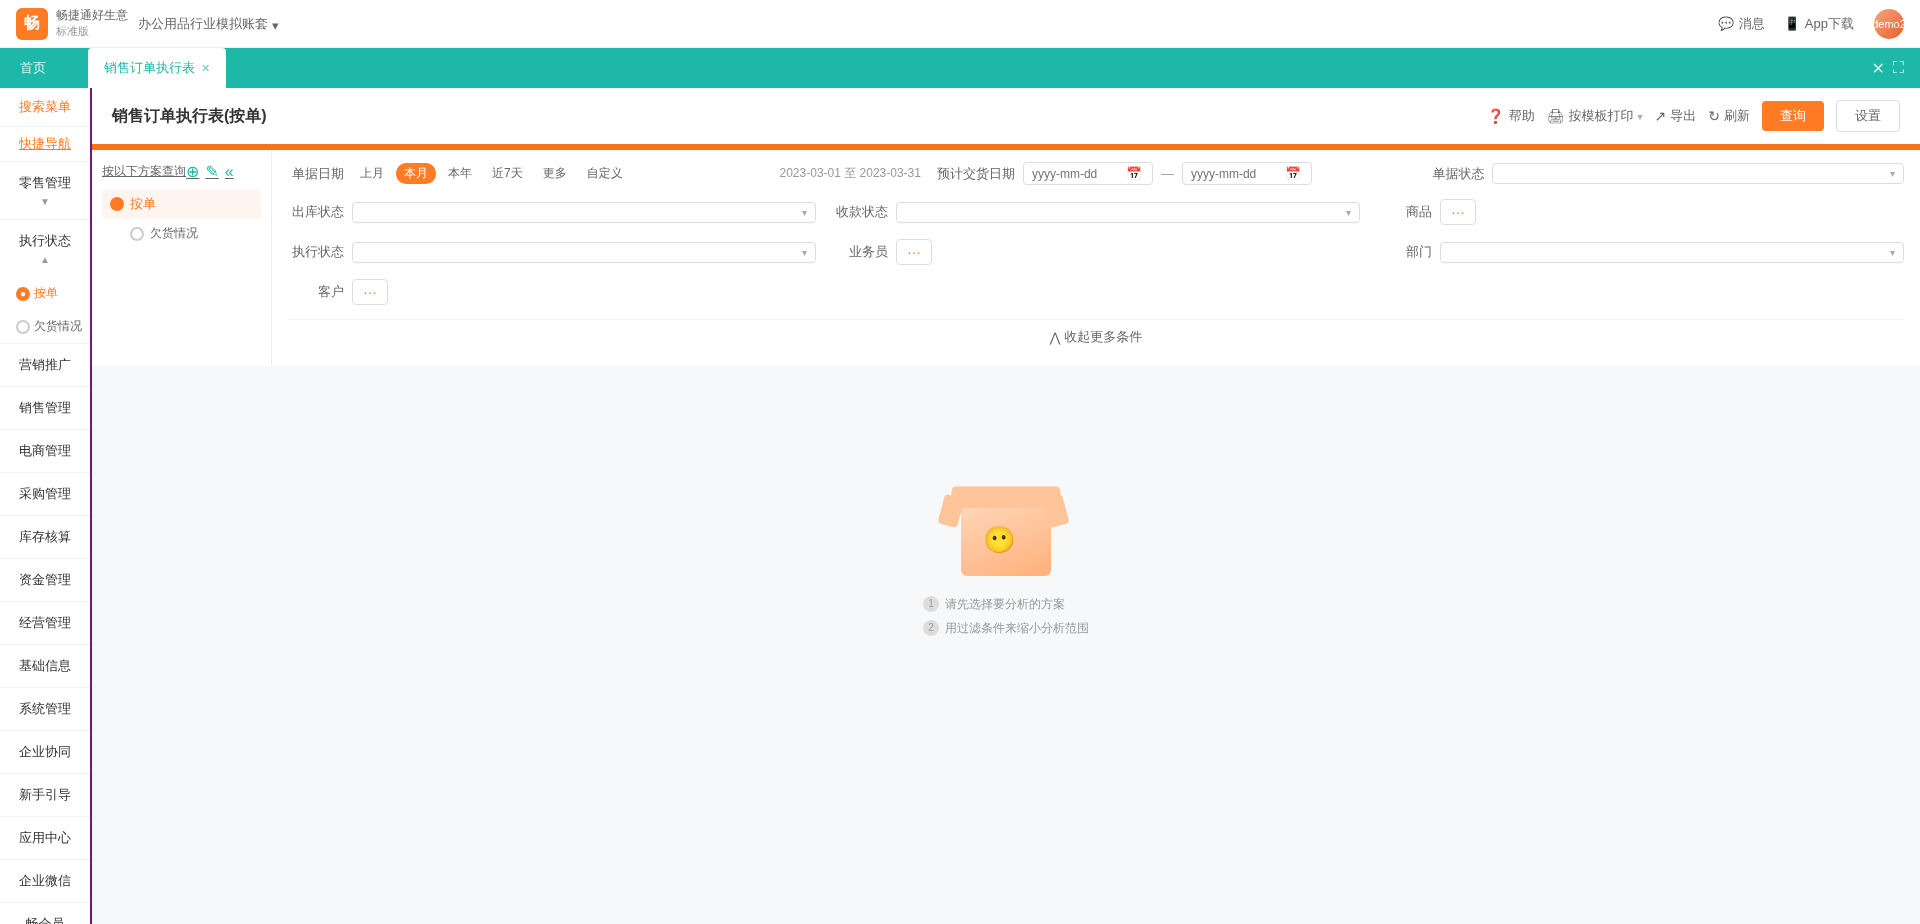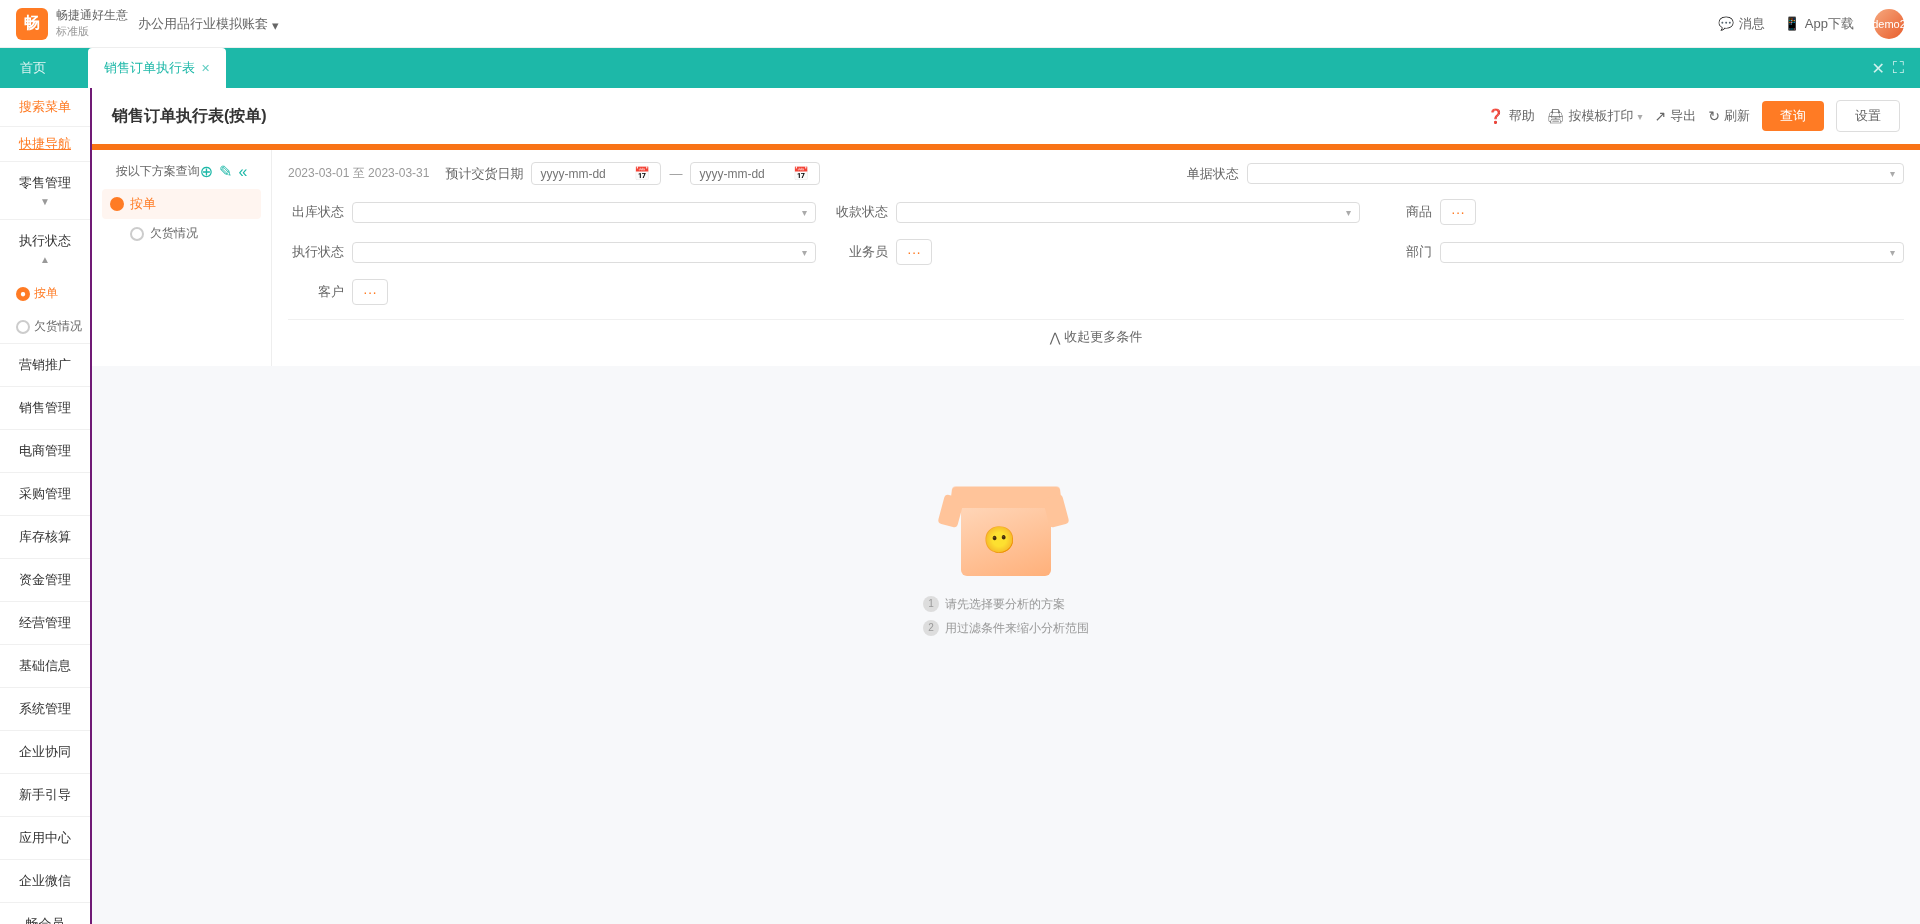--- a/index.html
+++ b/index.html
@@ -261,21 +261,22 @@
       border-right: 1px solid #eee;
       padding: 12px 10px;
       flex-shrink: 0;
     }
     .filter-scheme-title {
       font-size: 12px;
       color: #666;
       margin-bottom: 8px;
       display: flex;
       align-items: center;
-      justify-content: center;
+      justify-content: flex-start;
+      text-decoration: underline;
     }
     .filter-scheme-title .scheme-actions {
       display: flex;
       align-items: center;
       gap: 6px;
     }
     .scheme-actions span {
       color: #1db8a8;
       font-size: 16px;
       cursor: pointer;
@@ -679,20 +680,33 @@
         <div class="scheme-item-sub">
           <div class="circle-icon"></div>
           <span>欠货情况</span>
         </div>
       </div>
 
       <div class="filter-fields">
 
         <div class="filter-row">
 
+          <div class="filter-field" style="flex:2;">
+            <span class="filter-label">单据日期</span>
+            <div class="filter-control">
+              <div class="date-tabs">
+                <span class="date-tab">上月</span>
+                <span class="date-tab active">本月</span>
+                <span class="date-tab">本年</span>
+                <span class="date-tab">近7天</span>
+                <span class="date-tab">更多</span>
+                <span class="date-tab">自定义</span>
+              </div>
+            </div>
+          </div>
           <div style="font-size:12px;color:#999;white-space:nowrap;">2023-03-01 至 2023-03-31</div>
 
           <div class="filter-field" style="flex:2;">
             <span class="filter-label">预计交货日期</span>
             <div class="filter-control">
               <div class="date-input-wrap">
                 <input type="text" placeholder="yyyy-mm-dd" style="">
                 <span style="color:#ccc;">📅</span>
               </div>
               <span class="date-sep">—</span>

